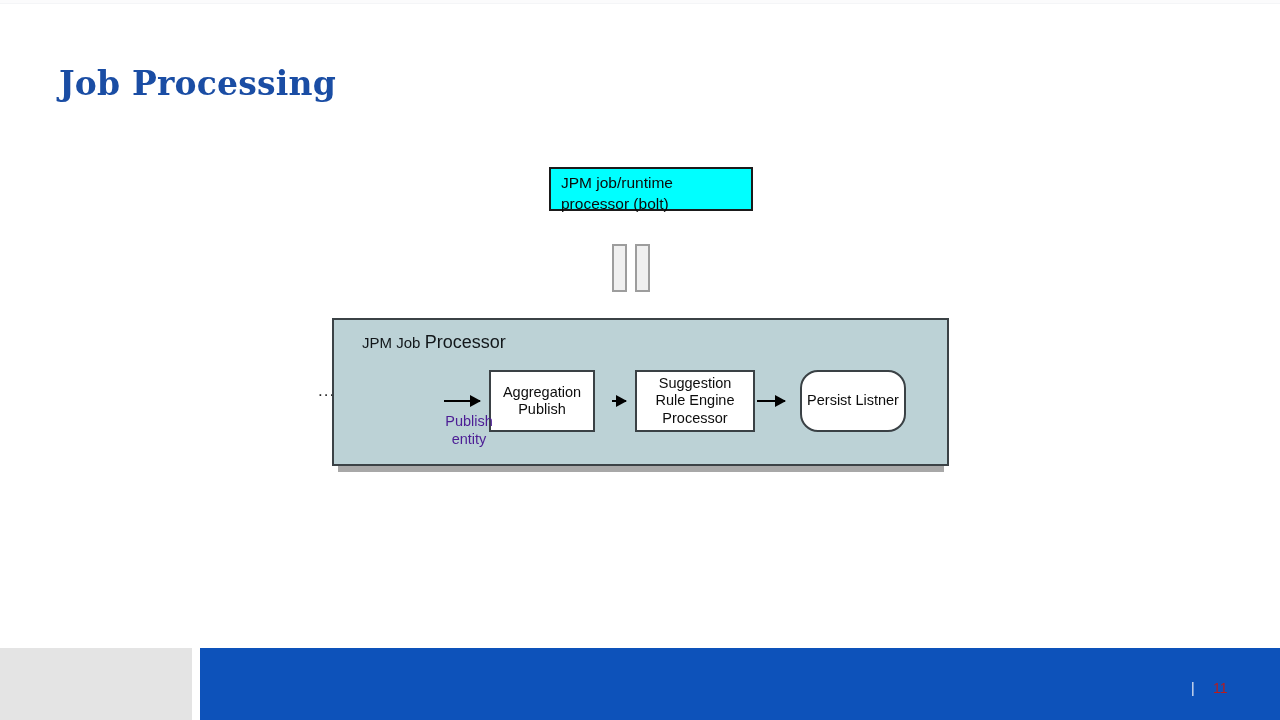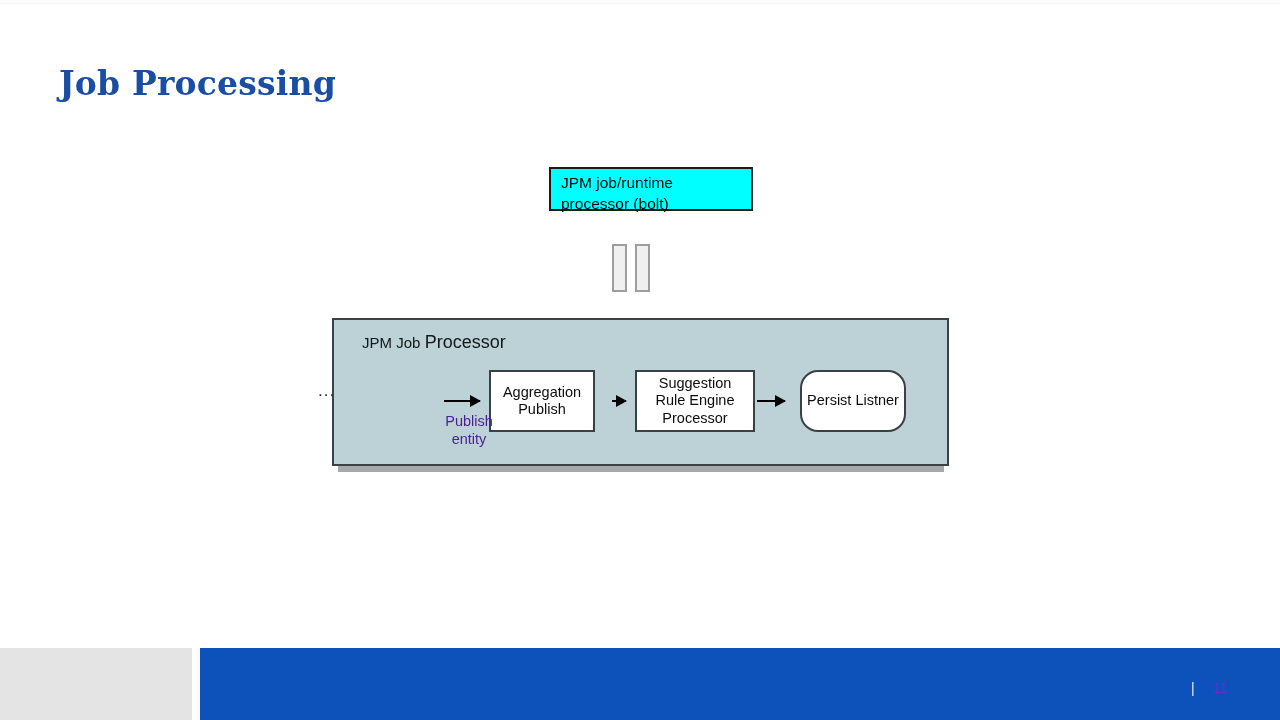--- a/index.html
+++ b/index.html
@@ -201,21 +201,21 @@
     position: absolute;
     left: 1191px;
     top: 680px;
     color: #e9eef7;
     font-size: 14px;
   }
   .page-num {
     position: absolute;
     left: 1213px;
     top: 680px;
-    color: #6d28d9;
+    color: #b91c1c;
     font-size: 14px;
   }
 </style>
 </head>
 <body>
 
 <div class="slide">
 
   <div class="top-hairline"></div>
 

